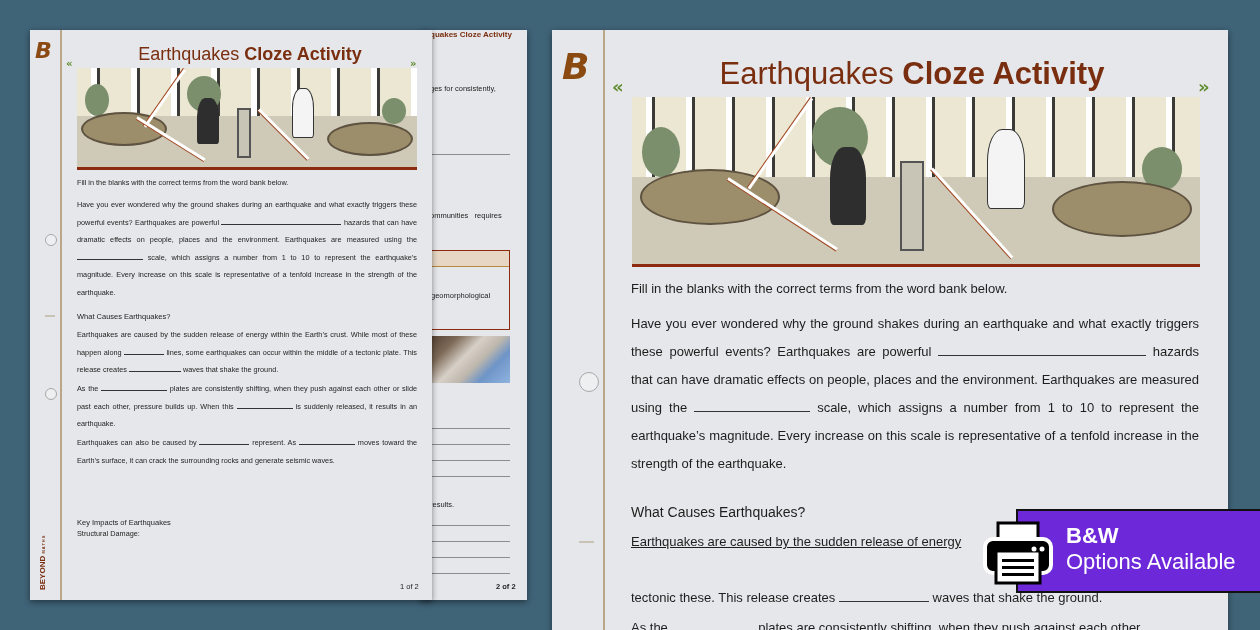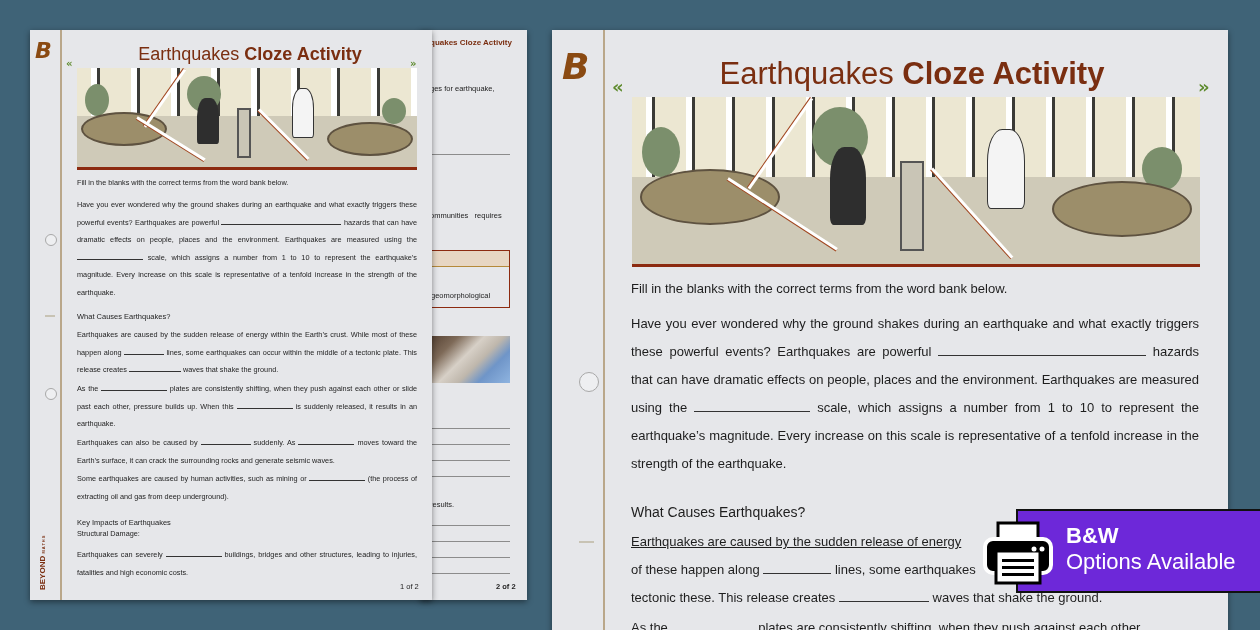--- a/index.html
+++ b/index.html
@@ -40,25 +40,25 @@
 
   .bw-badge { position:absolute; left:1018px; top:511px; width:242px; height:80px; background:#6d28d9; color:#fff; box-shadow: 0 0 0 2px #111; }
   .bw-badge .printer { position:absolute; left:-36px; top:10px; width:72px; height:66px; }
   .bw-badge .l1 { position:absolute; left:48px; top:12px; font-family:"Liberation Sans", sans-serif; font-weight:bold; font-size:22px; }
   .bw-badge .l2 { position:absolute; left:48px; top:38px; font-family:Liberation Sans, sans-serif; font-size:22px; }
 </style>
 </head>
 <body>
 
 <div class="page" style="left:420px; top:30px; width:107px; height:570px;">
-  <div class="text" style="left:10px; top:8px; font-size:8px; font-weight:bold; color:#7a2e10;">quakes Cloze Activity</div>
-  <div class="text" style="left:10px; top:54px; font-size:7.5px;">ges for earthquake,</div>
+  <div class="text" style="left:10px; top:0; font-size:8px; font-weight:bold; color:#7a2e10;">quakes Cloze Activity</div>
+  <div class="text" style="left:10px; top:54px; font-size:7.5px;">ges for consistently,</div>
   <div class="rule" style="left:10px; width:80px; top:124px;"></div>
   <div class="text" style="left:10px; top:181px; font-size:7.5px; white-space:pre;">ommunities   requires</div>
-  <div class="p2-box" style="left:6px; top:220px; width:84px; height:58px;">
+  <div class="p2-box" style="left:6px; top:220px; width:84px; height:80px;">
     <div class="p2-box-head" style="height:16px;"></div>
     <div class="text" style="left:4px; top:40px; font-size:7.5px;">geomorphological</div>
   </div>
   <div class="photo" style="left:6px; top:306px; width:84px; height:47px;"></div>
   <div class="rule" style="left:10px; width:80px; top:398px;"></div>
   <div class="rule" style="left:10px; width:80px; top:414px;"></div>
   <div class="rule" style="left:10px; width:80px; top:430px;"></div>
   <div class="rule" style="left:10px; width:80px; top:446px;"></div>
   <div class="text" style="left:10px; top:470px; font-size:7.5px;">results.</div>
   <div class="rule" style="left:10px; width:80px; top:495px;"></div>
@@ -122,37 +122,27 @@
   <div class="text p" style="left:47px; top:350px; width:340px; font-size:7.3px; line-height:17.5px;">
     <span>As the</span>
     <span class="blank" style="width:66px;"></span>
     <span>plates are consistently shifting, when they push against each other or slide past each other, pressure builds up. When this</span>
     <span class="blank" style="width:56px;"></span>
     <span>is suddenly released, it results in an earthquake.</span>
   </div>
   <div class="text p" style="left:47px; top:404px; width:340px; font-size:7.3px; line-height:17.5px;">
     <span>Earthquakes can also be caused by</span>
     <span class="blank" style="width:50px;"></span>
-    <span>suddenly. As</span>
+    <span>represent. As</span>
     <span class="blank" style="width:56px;"></span>
     <span>moves toward the Earth’s surface, it can crack the surrounding rocks and generate seismic waves.</span>
   </div>
-  <div class="text p" style="left:47px; top:440px; width:340px; font-size:7.3px; line-height:17.5px;">
-    <span>Some earthquakes are caused by human activities, such as mining or</span>
-    <span class="blank" style="width:56px;"></span>
-    <span>(the process of extracting oil and gas from deep underground).</span>
-  </div>
 
   <div class="text h" style="left:47px; top:488px; font-size:7.5px;">Key Impacts of Earthquakes</div>
   <div class="text h" style="left:47px; top:499px; font-size:7.3px;">Structural Damage:</div>
-  <div class="text p" style="left:47px; top:516px; width:340px; font-size:7.3px; line-height:17.5px;">
-    <span>Earthquakes can severely</span>
-    <span class="blank" style="width:56px;"></span>
-    <span>buildings, bridges and other structures, leading to injuries, fatalities and high economic costs.</span>
-  </div>
   <div class="page-num" style="left:370px; top:552px; font-size:7.5px;">1 of 2</div>
 </div>
 
 <div class="page" style="left:552px; top:30px; width:676px; height:610px;">
   <div class="margin-line" style="left:51px;"></div>
   <div class="logo-b" style="left:10px; top:16px; font-size:36px;">B</div>
   <div class="hole" style="left:27px; top:342px; width:20px; height:20px;"></div>
   <div class="tick" style="left:27px; top:511px; width:15px;"></div>
 
   <div class="title" style="left:60px; width:600px; top:26px; font-size:31px;">
@@ -182,25 +172,20 @@
   <div class="text p" style="left:79px; top:280px; width:568px; font-size:13px; line-height:28px;">
     <span>Have you ever wondered why the ground shakes during an earthquake and what exactly triggers these powerful events? Earthquakes are powerful</span>
     <span class="blank" style="width:208px;"></span>
     <span>hazards that can have dramatic effects on people, places and the environment. Earthquakes are measured using the</span>
     <span class="blank" style="width:116px;"></span>
     <span>scale, which assigns a number from 1 to 10 to represent the earthquake’s magnitude. Every increase on this scale is representative of a tenfold increase in the strength of the earthquake.</span>
   </div>
 
   <div class="text h" style="left:79px; top:474px; font-size:14px;">What Causes Earthquakes?</div>
   <div class="text" style="left:79px; top:504px; font-size:13px;text-decoration:underline;">Earthquakes are caused by the sudden release of energy</div>
-  <div class="text" style="left:79px; top:532px; font-size:13px; white-space:nowrap;">
-    <span>of these happen along</span>
-    <span class="blank" style="width:68px;"></span>
-    <span>lines, some earthquakes</span>
-  </div>
   <div class="text" style="left:79px; top:560px; font-size:13px; white-space:nowrap;">
     <span>tectonic these. This release creates</span>
     <span class="blank" style="width:90px;"></span>
     <span>waves that shake the ground.</span>
   </div>
   <div class="text" style="left:79px; top:590px; font-size:13px; white-space:pre;">As the                         plates are consistently shifting, when they push against each other</div>
 </div>
 
 <div class="bw-badge">
   <svg class="printer" viewBox="0 0 72 66">

